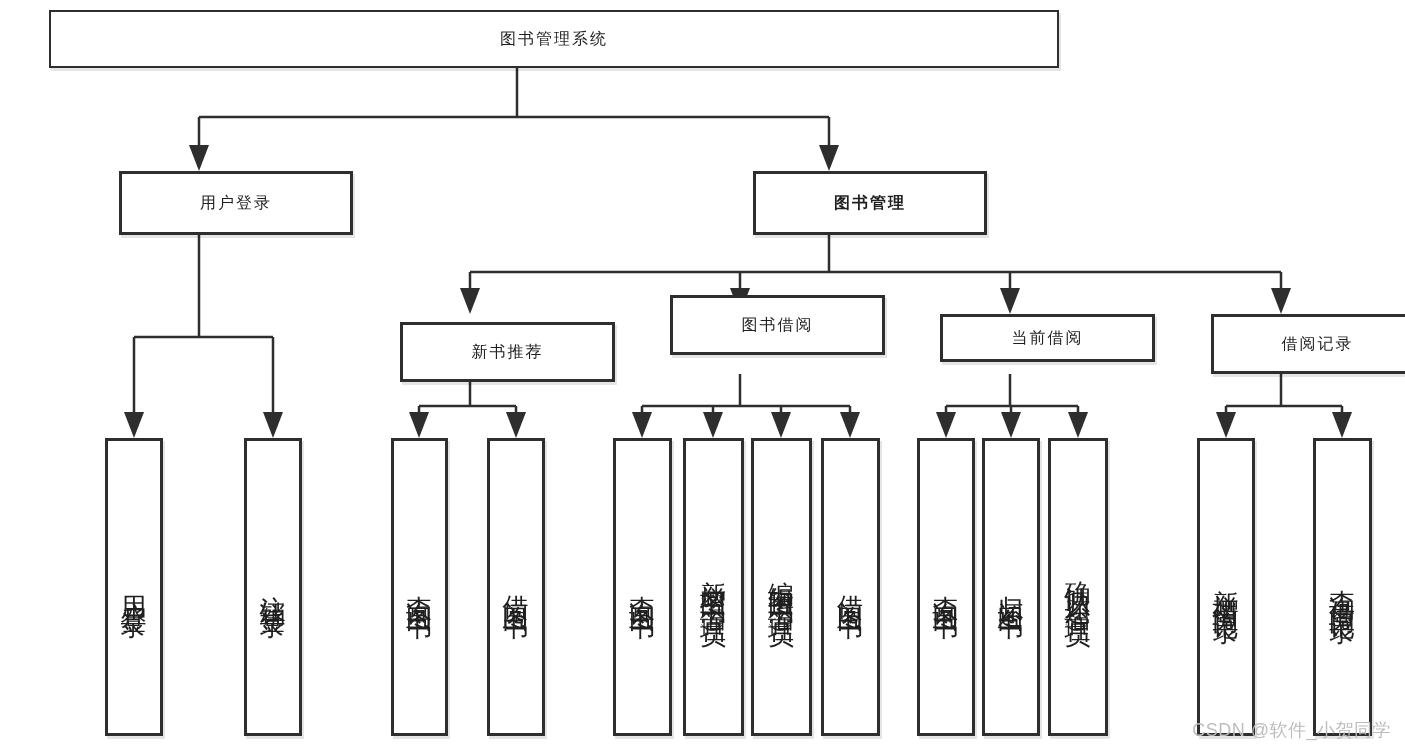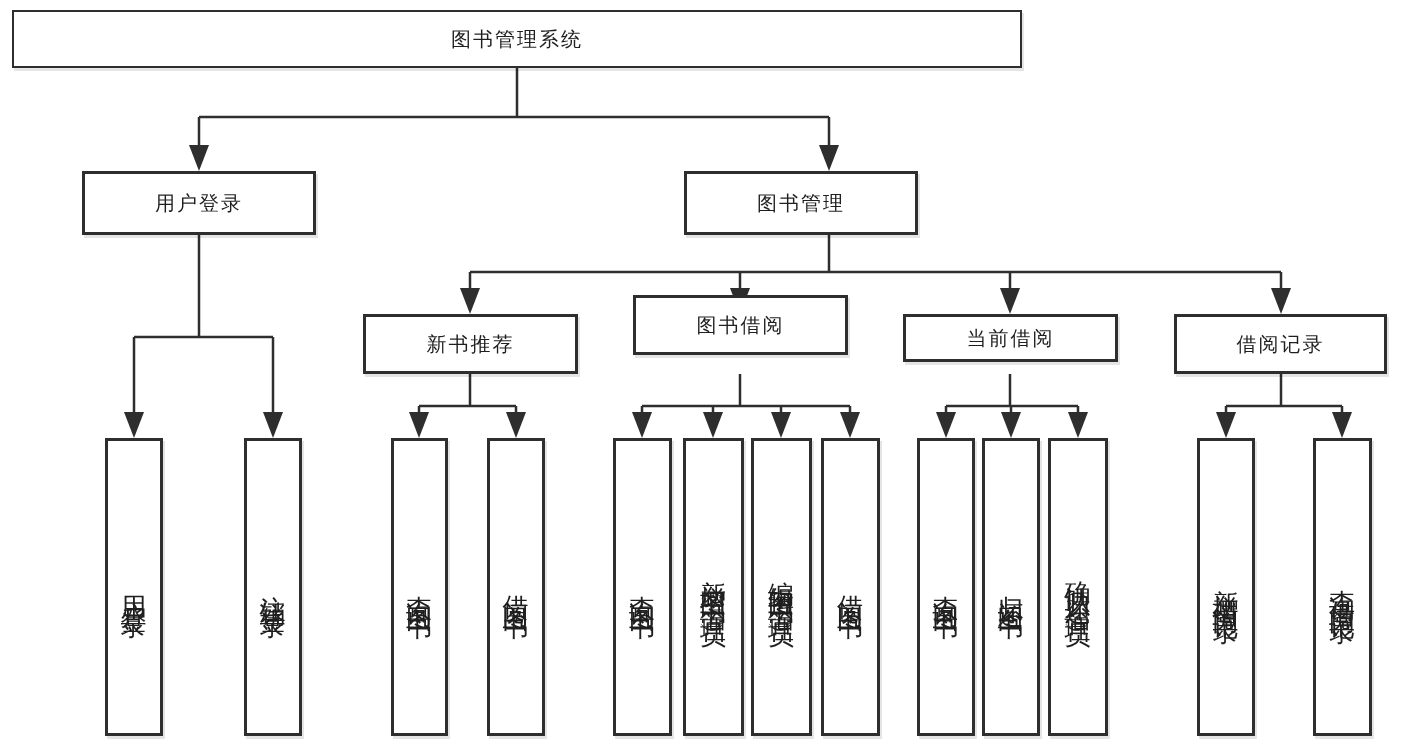--- a/index.html
+++ b/index.html
@@ -40,41 +40,42 @@
     align-items: center;
     justify-content: center;
     box-sizing: border-box;
     color: #1f1f1f;
   }
   .node.root {
     left: 12px; top: 10px; width: 1010px; height: 58px;
     border-width: 2px;
   }
   .node.h {
-    font-size: 20px;
+    font-size: 16px;
     letter-spacing: 2px;
+    margin-left: 37px;
   }
   .node.leaf {
     top: 438px;
     height: 298px;
   }
   .node.leaf .vtxt {
     writing-mode: vertical-rl;
     text-orientation: mixed;
     font-size: 26px;
     line-height: 1;
     letter-spacing: 6px;
     color: #1f1f1f;
     white-space: nowrap;
   }
   
   #n-l2a { left: 82px;  top: 171px; width: 234px; height: 64px; }
-  #n-l2b { left: 684px; top: 171px; width: 234px; height: 64px; }
+  #n-l2b { left: 716px; top: 171px; width: 234px; height: 64px; font-weight: bold; }
   
-  #n-l3a { left: 363px;  top: 314px; width: 215px; height: 60px; }
+  #n-l3a { left: 363px;  top: 322px; width: 215px; height: 60px; }
   #n-l3b { left: 633px;  top: 295px; width: 215px; height: 60px; }
   #n-l3c { left: 903px;  top: 314px; width: 215px; height: 48px; }
   #n-l3d { left: 1174px; top: 314px; width: 213px; height: 60px; }
   
   #leaf0  { left: 105px;  width: 58px; }
   #leaf1  { left: 244px;  width: 58px; }
   #leaf2  { left: 391px;  width: 57px; }
   #leaf3  { left: 487px;  width: 58px; }
   #leaf4  { left: 613px;  width: 59px; }
   #leaf5  { left: 683px;  width: 61px; }
@@ -192,13 +193,14 @@
   <div class="node leaf" id="leaf10">
     <span class="vtxt">确认归还（管理员）</span>
   </div>
   <div class="node leaf" id="leaf11">
     <span class="vtxt">新增借阅记录</span>
   </div>
   <div class="node leaf" id="leaf12">
     <span class="vtxt">查询借阅记录</span>
   </div>
 
+  <div class="watermark">CSDN @软件_小贺同学</div>
 </div>
 
 </body></html>

